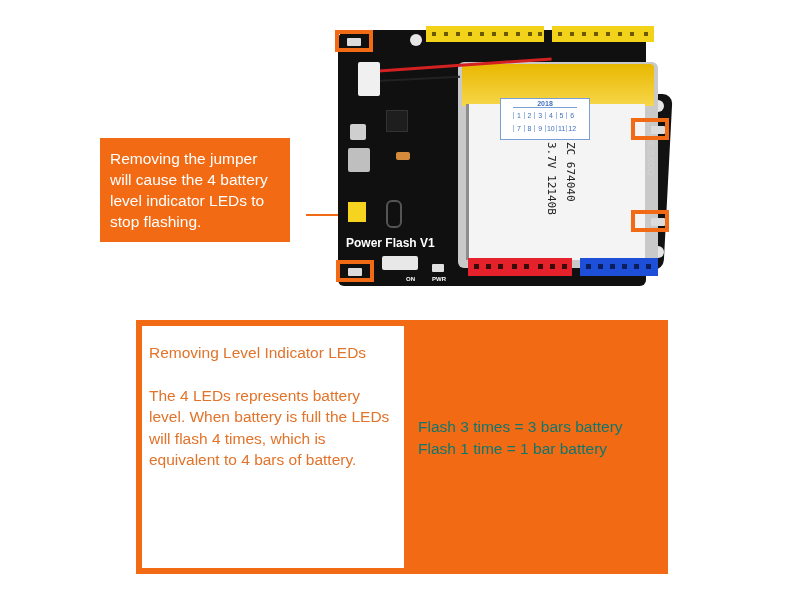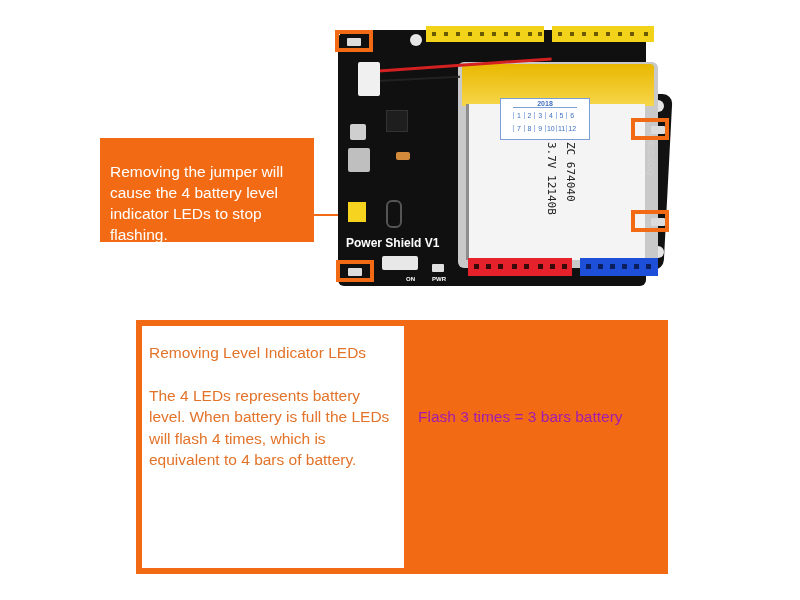--- a/index.html
+++ b/index.html
@@ -5,24 +5,24 @@
     html, body { margin: 0; padding: 0; }
     body {
       width: 800px; height: 600px; position: relative; overflow: hidden;
       background: #ffffff;
       font-family: "Liberation Sans", "DejaVu Sans", sans-serif;
     }
     .abs { position: absolute; }
 
     
     .callout {
-      left: 100px; top: 138px; width: 214px; height: 104px;
+      left: 100px; top: 138px; width: 190px; height: 104px;
       background: #f26b14; color: #ffffff;
       font-size: 15.5px; line-height: 21px;
-      padding: 23px 8px 0 10px; box-sizing: border-box;
+      padding: 10px 8px 0 10px; box-sizing: border-box;
     }
     .callout-line {
       left: 306px; top: 214px; width: 40px; height: 2px; background: #f26b14;
     }
     .callout-dot {
       left: 343px; top: 206px; width: 14px; height: 16px; background: #f26b14; border-radius: 2px;
     }
 
     
     .board {
@@ -124,22 +124,22 @@
       background: #f26b14;
     }
     .info-left {
       left: 142px; top: 326px; width: 262px; height: 242px;
       background: #ffffff;
       color: #e2732a; font-size: 15.5px; line-height: 21.5px;
       padding: 16px 10px 0 7px; box-sizing: border-box;
     }
     .info-title { margin: 0 0 21px 0; }
     .info-right {
-      left: 418px; top: 406px; width: 250px;
-      color: #a21caf; font-size: 15.5px; line-height: 21.5px;
+      left: 418px; top: 416px; width: 250px;
+      color: #0f766e; font-size: 15.5px; line-height: 21.5px;
     }
     .flash-line { white-space: nowrap; }
   </style>
 </head>
 <body>
 
 <div class="abs callout">
   <span>Removing the jumper will cause the 4 battery level indicator LEDs to stop flashing.</span>
 </div>
 <div class="abs callout-line"></div>
@@ -204,21 +204,21 @@
 
 <div class="abs wire"></div>
 <div class="abs wire-black"></div>
 <div class="abs jst-conn"></div>
 <div class="abs inductor"></div>
 <div class="abs chip"></div>
 <div class="abs cap-orange"></div>
 <div class="abs usb"></div>
 <div class="abs jumper"></div>
 <div class="abs jumper-pins"></div>
-<div class="abs board-title">Power Shield V1</div>
+<div class="abs board-title">Power Flash V1</div>
 <div class="abs switch"></div>
 <div class="abs on-label">ON</div>
 <div class="abs pwr-led"></div>
 <div class="abs pwr-label">PWR</div>
 <div class="abs logo-text">IOE@XDQ</div>
 
 <div class="abs header-red" style="left:468px; width:104px;">
   <span class="header-pin-dark" style="left:6px"></span>
     <span class="header-pin-dark" style="left:18px"></span>
     <span class="header-pin-dark" style="left:30px"></span>
@@ -250,13 +250,14 @@
   <span class="led-chip" style="left:8px;"></span>
 </div>
 
 <div class="abs info-box"></div>
 <div class="abs info-left">
   <div class="info-title">Removing Level Indicator LEDs</div>
   <div>The 4 LEDs represents battery level. When battery is full the LEDs will flash 4 times, which is equivalent to 4 bars of battery.</div>
 </div>
 <div class="abs info-right">
   <div class="flash-line">Flash 3 times = 3 bars battery</div>
+  <div class="flash-line">Flash 1 time = 1 bar battery</div>
 </div>
 
 </body></html>

